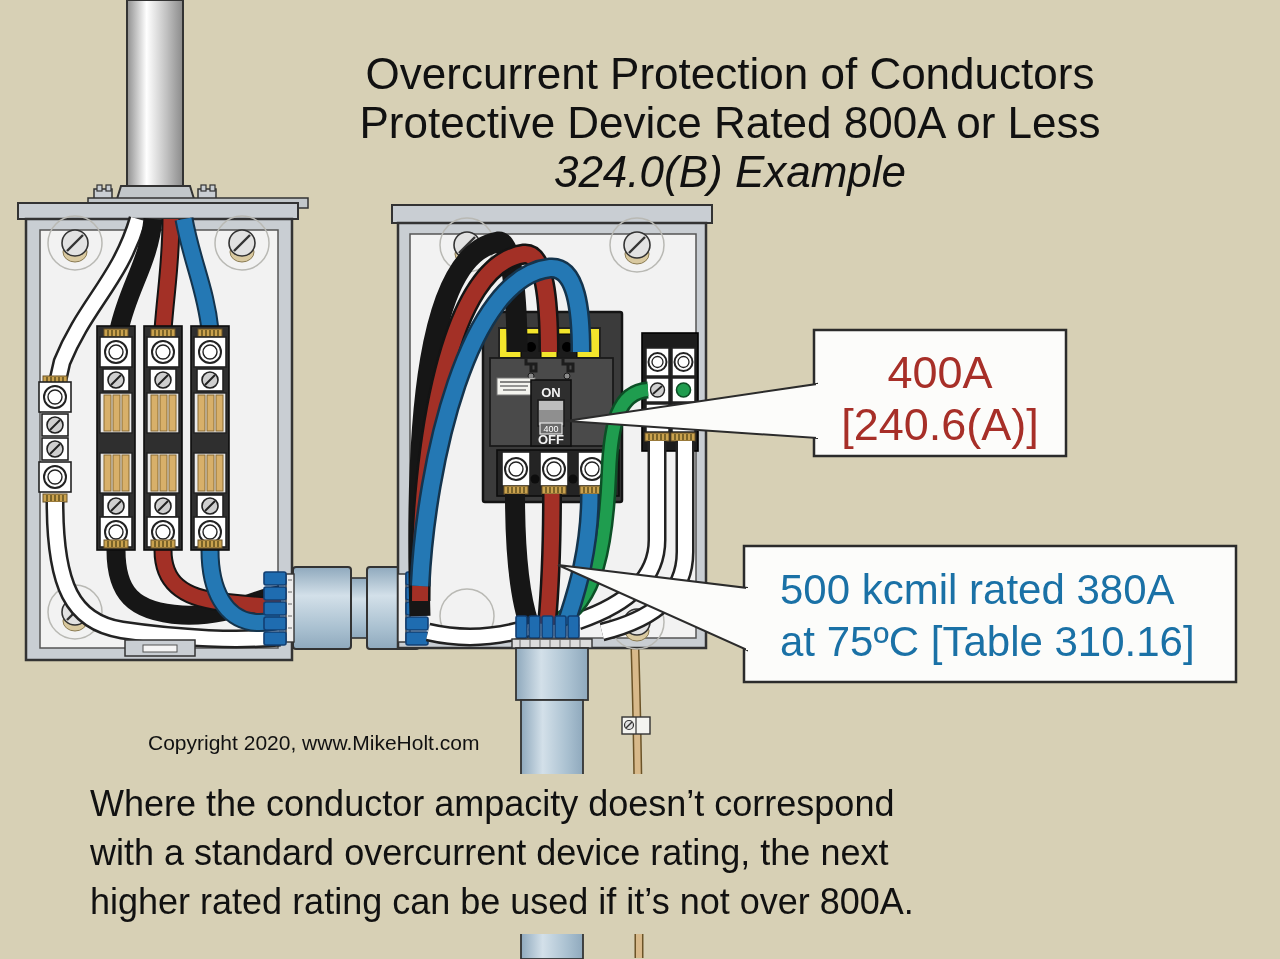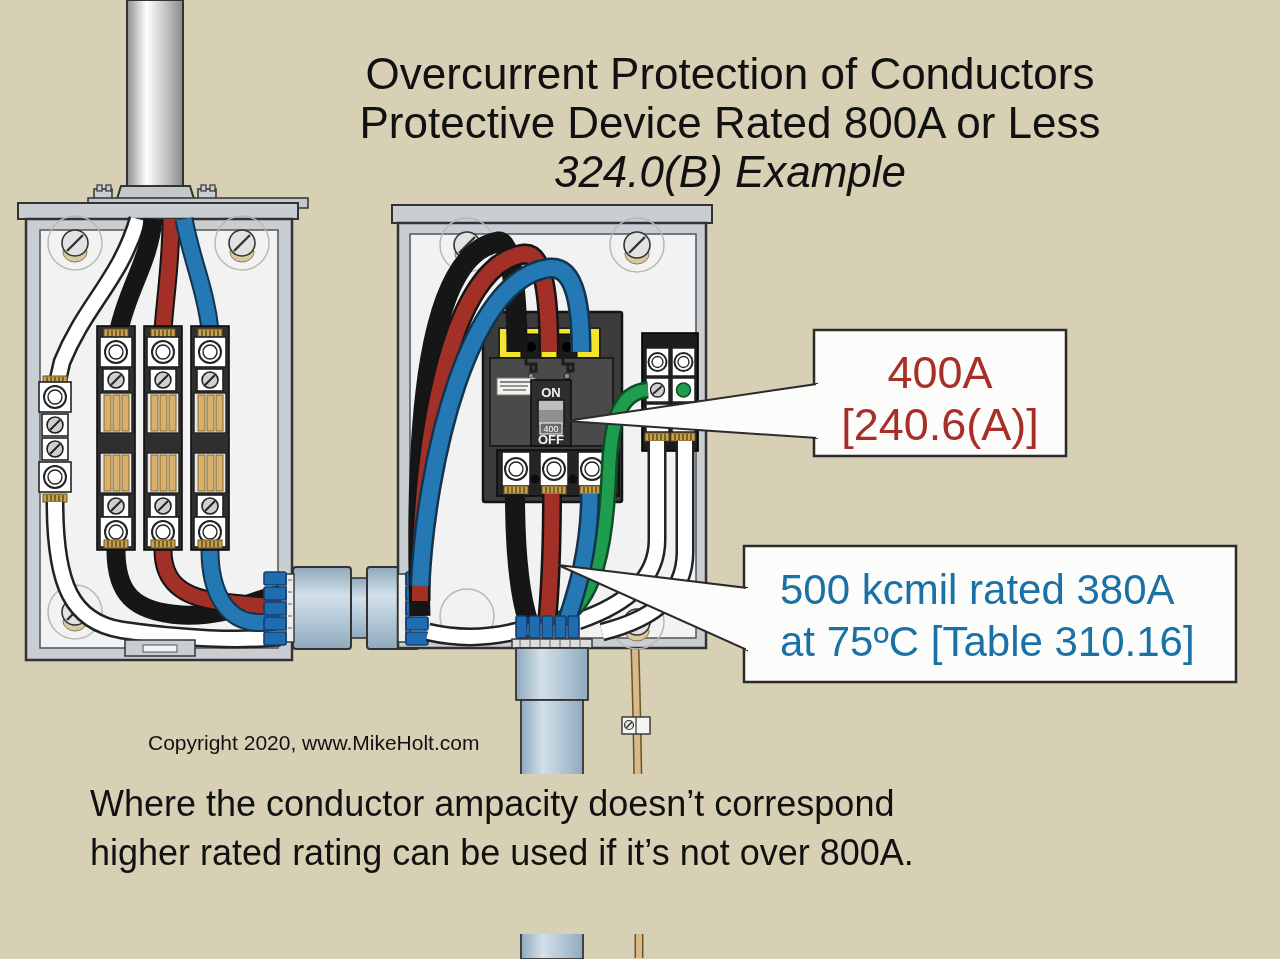--- a/index.html
+++ b/index.html
@@ -357,15 +357,16 @@
 <div id="title" class="txt">
   <span style="display:block">Overcurrent Protection of Conductors</span>
   <span style="display:block">Protective Device Rated 800A or Less</span>
   <span class="it" style="display:block">324.0(B) Example</span>
 </div>
 
 <div id="copyright" class="txt">Copyright 2020, www.MikeHolt.com</div>
 
 <div id="caption" class="txt">
   <span style="display:block">Where the conductor ampacity doesn’t correspond</span>
+  <span style="display:block">with a standard overcurrent device rating, the next</span>
   <span style="display:block">higher rated rating can be used if it’s not over 800A.</span>
 </div>
 </div>
 
 </body></html>

